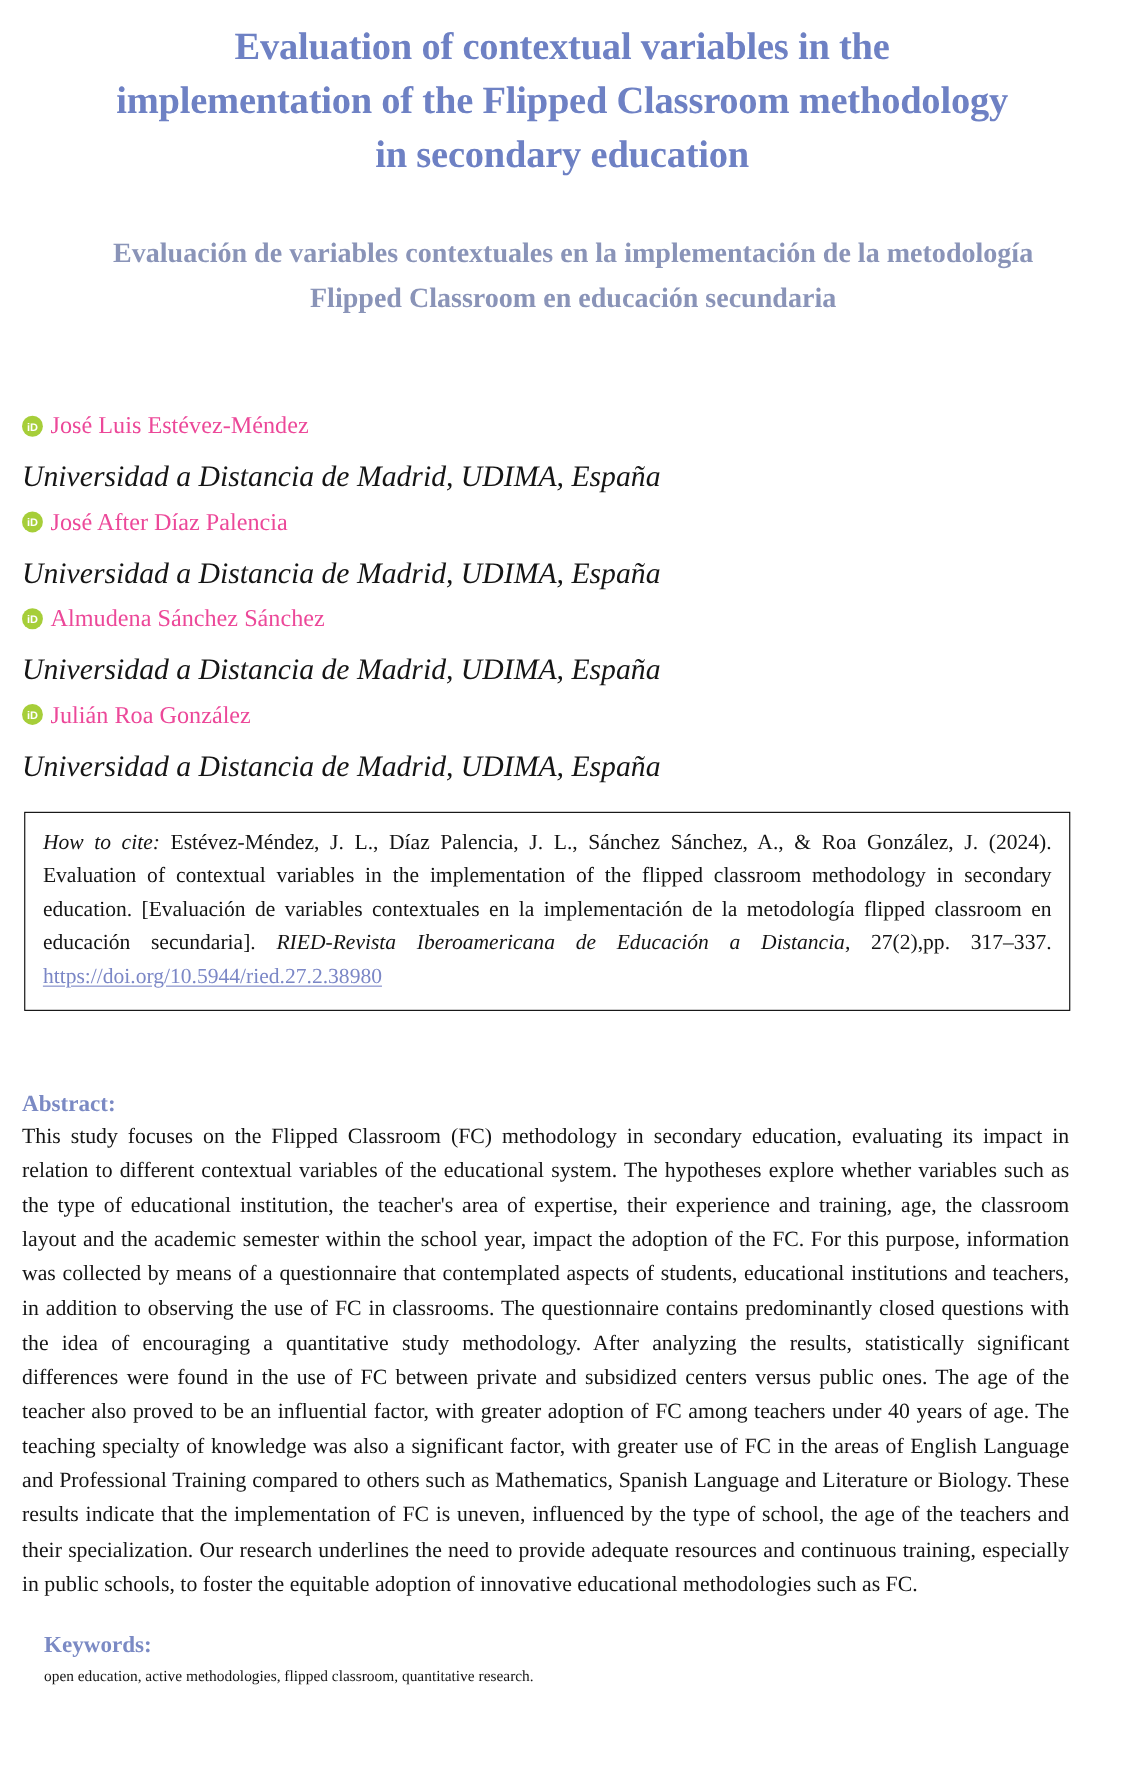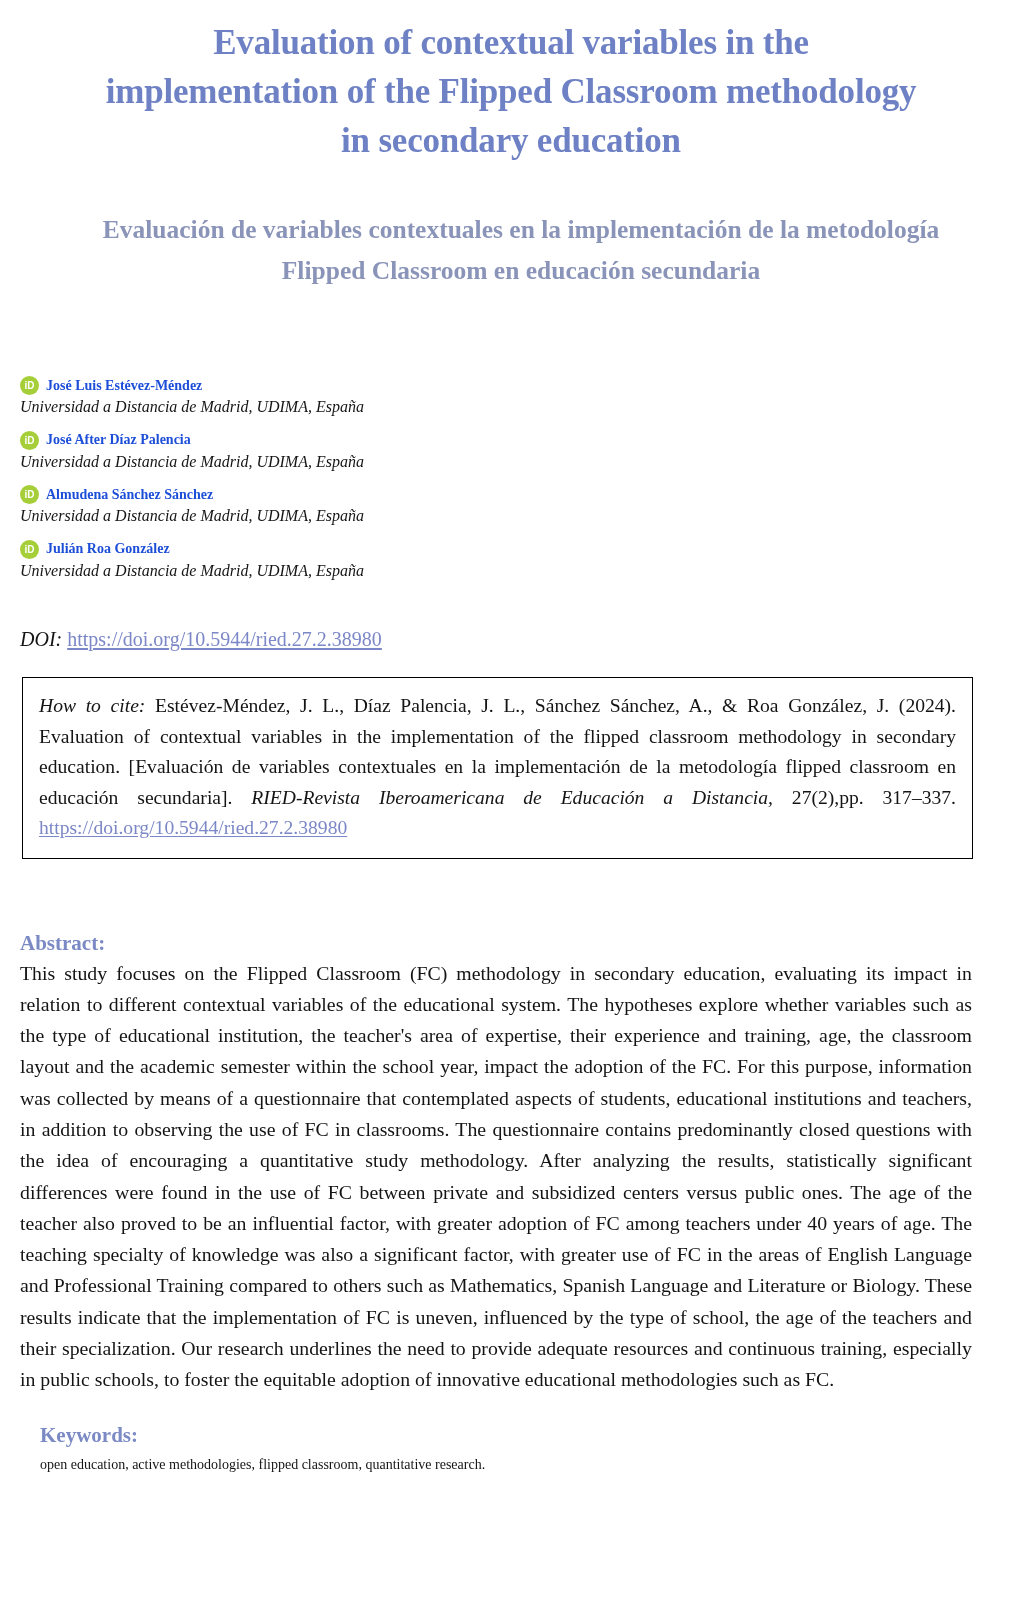--- a/index.html
+++ b/index.html
@@ -65,30 +65,30 @@
     background: #a6ce39;
     display: inline-flex;
     align-items: center;
     justify-content: center;
     flex: 0 0 auto;
     position: relative;
     top: 0;
   }
   .orcid-icon svg { display: block; }
   .author-name {
-    font-weight: bold;
-    font-size: 14px;
-    color: #1d4ed8;
+    font-weight: normal;
+    font-size: 22px;
+    color: #ec4899;
     white-space: nowrap;
   }
   .author-affil {
     font-style: italic;
-    font-size: 16px;
+    font-size: 27px;
     color: #151515;
-    margin-top: 3px;
+    margin-top: 20px;
     white-space: nowrap;
   }
 
   
   .doi-line {
     padding: 34px 0 0 20px;
     font-size: 20px;
     white-space: nowrap;
   }
   .doi-label {
@@ -197,24 +197,20 @@
             <text x="9.5" y="13.4" font-family="Liberation Sans, sans-serif" font-size="10" font-weight="bold" fill="#ffffff" text-anchor="middle">iD</text>
           </svg>
         </span>
         <span class="author-name">Julián Roa González</span>
       </div>
       <div class="author-affil">Universidad a Distancia de Madrid, UDIMA, España</div>
     </div>
 
   </div>
 
-  <div class="doi-line">
-    <span class="doi-label">DOI:</span>
-    <a class="doi-link" href="#">https://doi.org/10.5944/ried.27.2.38980</a>
-  </div>
 
   <div class="cite-box">
     <span class="cite-label">How to cite:</span><span> Estévez-Méndez, J. L., Díaz Palencia, J. L., Sánchez Sánchez, A., &amp; Roa González, J. (2024). </span><span>Evaluation of contextual variables in the implementation of the flipped classroom methodology in secondary education. [Evaluación de variables contextuales en la implementación de la metodología flipped classroom en educación secundaria]. </span><span class="cite-journal">RIED-Revista Iberoamericana de Educación a Distancia,</span><span> 27(2),pp. 317–337. </span><a class="cite-link" href="#">https://doi.org/10.5944/ried.27.2.38980</a>
   </div>
 
   <div class="abstract-wrap">
     <div class="section-head">Abstract:</div>
     <p class="body-text">This study focuses on the Flipped Classroom (FC) methodology in secondary education, evaluating its impact in relation to different contextual variables of the educational system. The hypotheses explore whether variables such as the type of educational institution, the teacher's area of expertise, their experience and training, age, the classroom layout and the academic semester within the school year, impact the adoption of the FC. For this purpose, information was collected by means of a questionnaire that contemplated aspects of students, educational institutions and teachers, in addition to observing the use of FC in classrooms. The questionnaire contains predominantly closed questions with the idea of encouraging a quantitative study methodology. After analyzing the results, statistically significant differences were found in the use of FC between private and subsidized centers versus public ones. The age of the teacher also proved to be an influential factor, with greater adoption of FC among teachers under 40 years of age. The teaching specialty of knowledge was also a significant factor, with greater use of FC in the areas of English Language and Professional Training compared to others such as Mathematics, Spanish Language and Literature or Biology. These results indicate that the implementation of FC is uneven, influenced by the type of school, the age of the teachers and their specialization. Our research underlines the need to provide adequate resources and continuous training, especially in public schools, to foster the equitable adoption of innovative educational methodologies such as FC.</p>
   </div>
 

